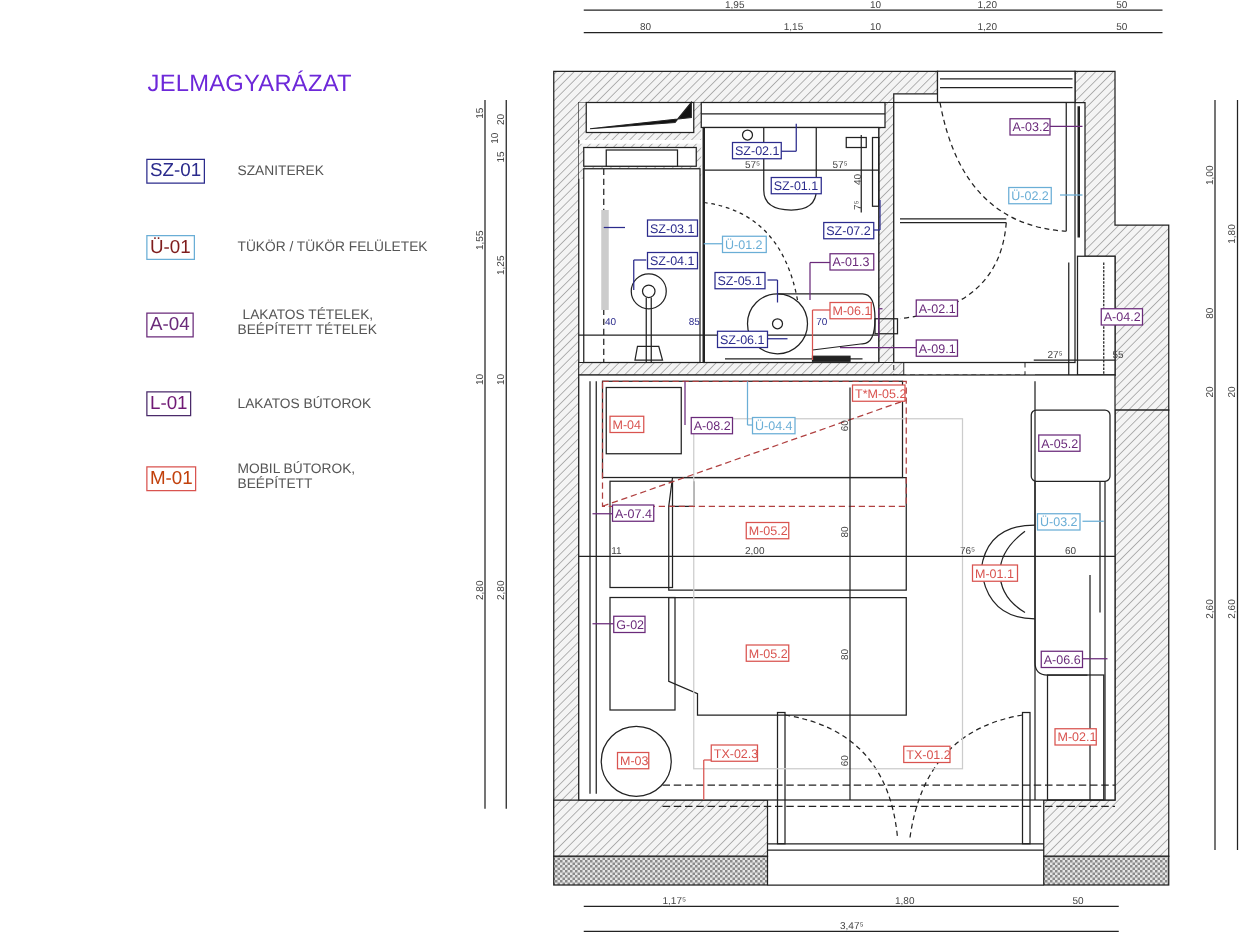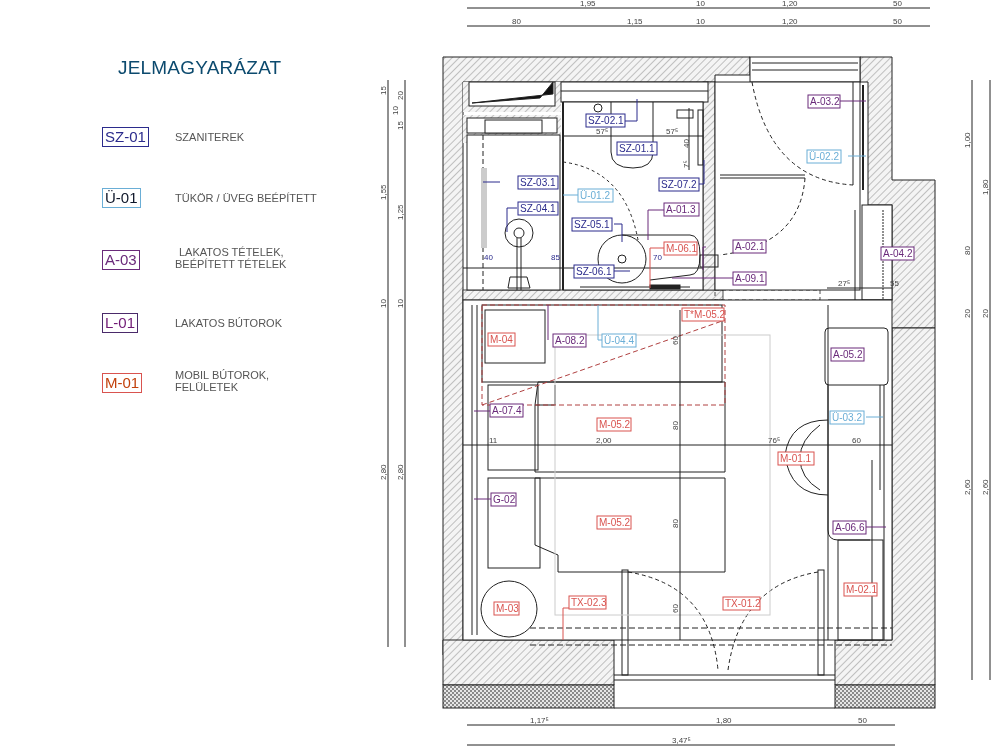--- a/index.html
+++ b/index.html
@@ -1,49 +1,49 @@
 <!DOCTYPE html>
 <html><head>
 <meta charset="utf-8">
 <style>
   html, body { margin:0; padding:0; background:#ffffff; }
   body { width:1000px; height:750px; position:relative; overflow:hidden; font-family:"Liberation Sans", sans-serif; }
-  .legend-title { position:absolute; left:118px; top:57px; font-size:19px; color:#0c4a6e; letter-spacing:0.2px; }
-  .legend-row { position:absolute; left:102px; display:flex; align-items:flex-end; }
+  .legend-title { position:absolute; left:118px; top:57px; font-size:19px; color:#6d28d9; letter-spacing:0.2px; }
+  .legend-row { position:absolute; left:117px; display:flex; align-items:flex-end; }
   .legend-code { display:inline-block; font-size:15px; padding:0 2px; line-height:18px; border:1px solid; background:#fff; }
   .legend-text { position:absolute; left:73px; font-size:11px; color:#555; line-height:12px; white-space:nowrap; }
   svg text { font-family:"Liberation Sans", sans-serif; }
   .tag { font-size:10px; }
 </style>
 </head>
 <body>
 
 <div class="legend-title">JELMAGYARÁZAT</div>
 
 <div class="legend-row" style="top:127px">
   <span class="legend-code" style="color:#2b2b8c;border-color:#2b2b8c">SZ-01</span>
   <span class="legend-text" style="top:4px">SZANITEREK</span>
 </div>
 <div class="legend-row" style="top:188px">
-  <span class="legend-code" style="color:#0f172a;border-color:#6aaed6">Ü-01</span>
-  <span class="legend-text" style="top:4px">TÜKÖR / ÜVEG BEÉPÍTETT</span>
+  <span class="legend-code" style="color:#7f1d1d;border-color:#6aaed6">Ü-01</span>
+  <span class="legend-text" style="top:4px">TÜKÖR / TÜKÖR FELÜLETEK</span>
 </div>
 <div class="legend-row" style="top:250px">
-  <span class="legend-code" style="color:#6a2a7a;border-color:#6a2a7a">A-03</span>
+  <span class="legend-code" style="color:#6a2a7a;border-color:#6a2a7a">A-04</span>
   <span class="legend-text" style="top:-4px;left:77px">LAKATOS TÉTELEK,</span>
   <span class="legend-text" style="top:8px">BEÉPÍTETT TÉTELEK</span>
 </div>
 <div class="legend-row" style="top:313px">
   <span class="legend-code" style="color:#701a75;border-color:#4a2a6a">L-01</span>
   <span class="legend-text" style="top:4px">LAKATOS BÚTOROK</span>
 </div>
 <div class="legend-row" style="top:373px">
   <span class="legend-code" style="color:#c2410c;border-color:#d9534f">M-01</span>
   <span class="legend-text" style="top:-4px">MOBIL BÚTOROK,</span>
-  <span class="legend-text" style="top:8px">FELÜLETEK</span>
+  <span class="legend-text" style="top:8px">BEÉPÍTETT</span>
 </div>
 
 <svg width="1000" height="750" viewBox="0 0 1000 750" style="position:absolute;left:0;top:0">
   <defs>
     <pattern id="hatch" width="5" height="5" patternUnits="userSpaceOnUse" patternTransform="rotate(45)">
       <rect width="5" height="5" fill="#f4f4f4"></rect>
       <line x1="0" y1="0" x2="0" y2="5" stroke="#8a8a8a" stroke-width="1"></line>
     </pattern>
     <pattern id="cross" width="4" height="4" patternUnits="userSpaceOnUse">
       <rect width="4" height="4" fill="#e6e6e6"></rect>

